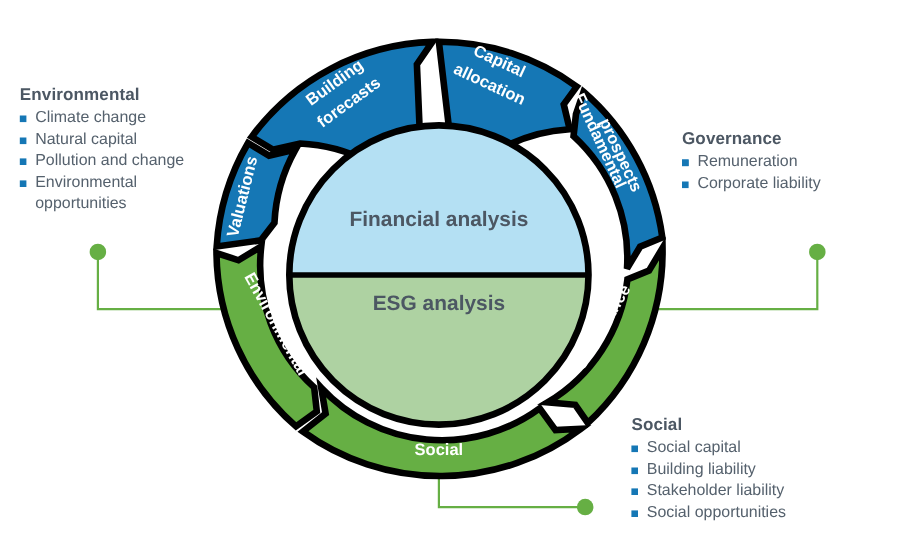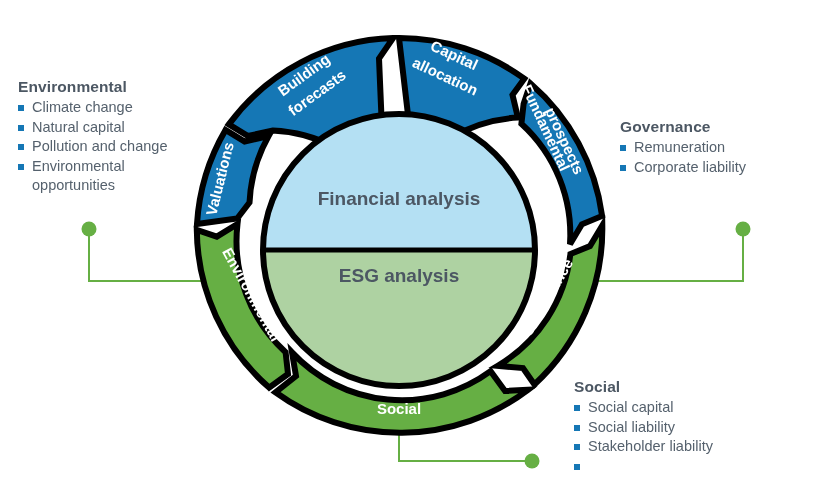--- a/index.html
+++ b/index.html
@@ -210,19 +210,19 @@
       <li><span class="bullet"></span></li>
       <li><span class="bullet"></span><span>Remuneration</span></li>
       <li><span class="bullet"></span><span>Corporate liability</span></li>
     </ul>
   </div>
 
   <div class="callout" id="callout-social">
     <div class="callout-title">Social</div>
     <ul>
       <li><span class="bullet"></span><span>Social capital</span></li>
-      <li><span class="bullet"></span><span>Social liability</span></li>
+      <li><span class="bullet"></span><span>Building liability</span></li>
       <li><span class="bullet"></span><span>Stakeholder liability</span></li>
-      <li><span class="bullet"></span></li>
+      <li><span class="bullet"></span><span>Social opportunities</span></li>
     </ul>
   </div>
 
 </div>
 
 </body></html>

